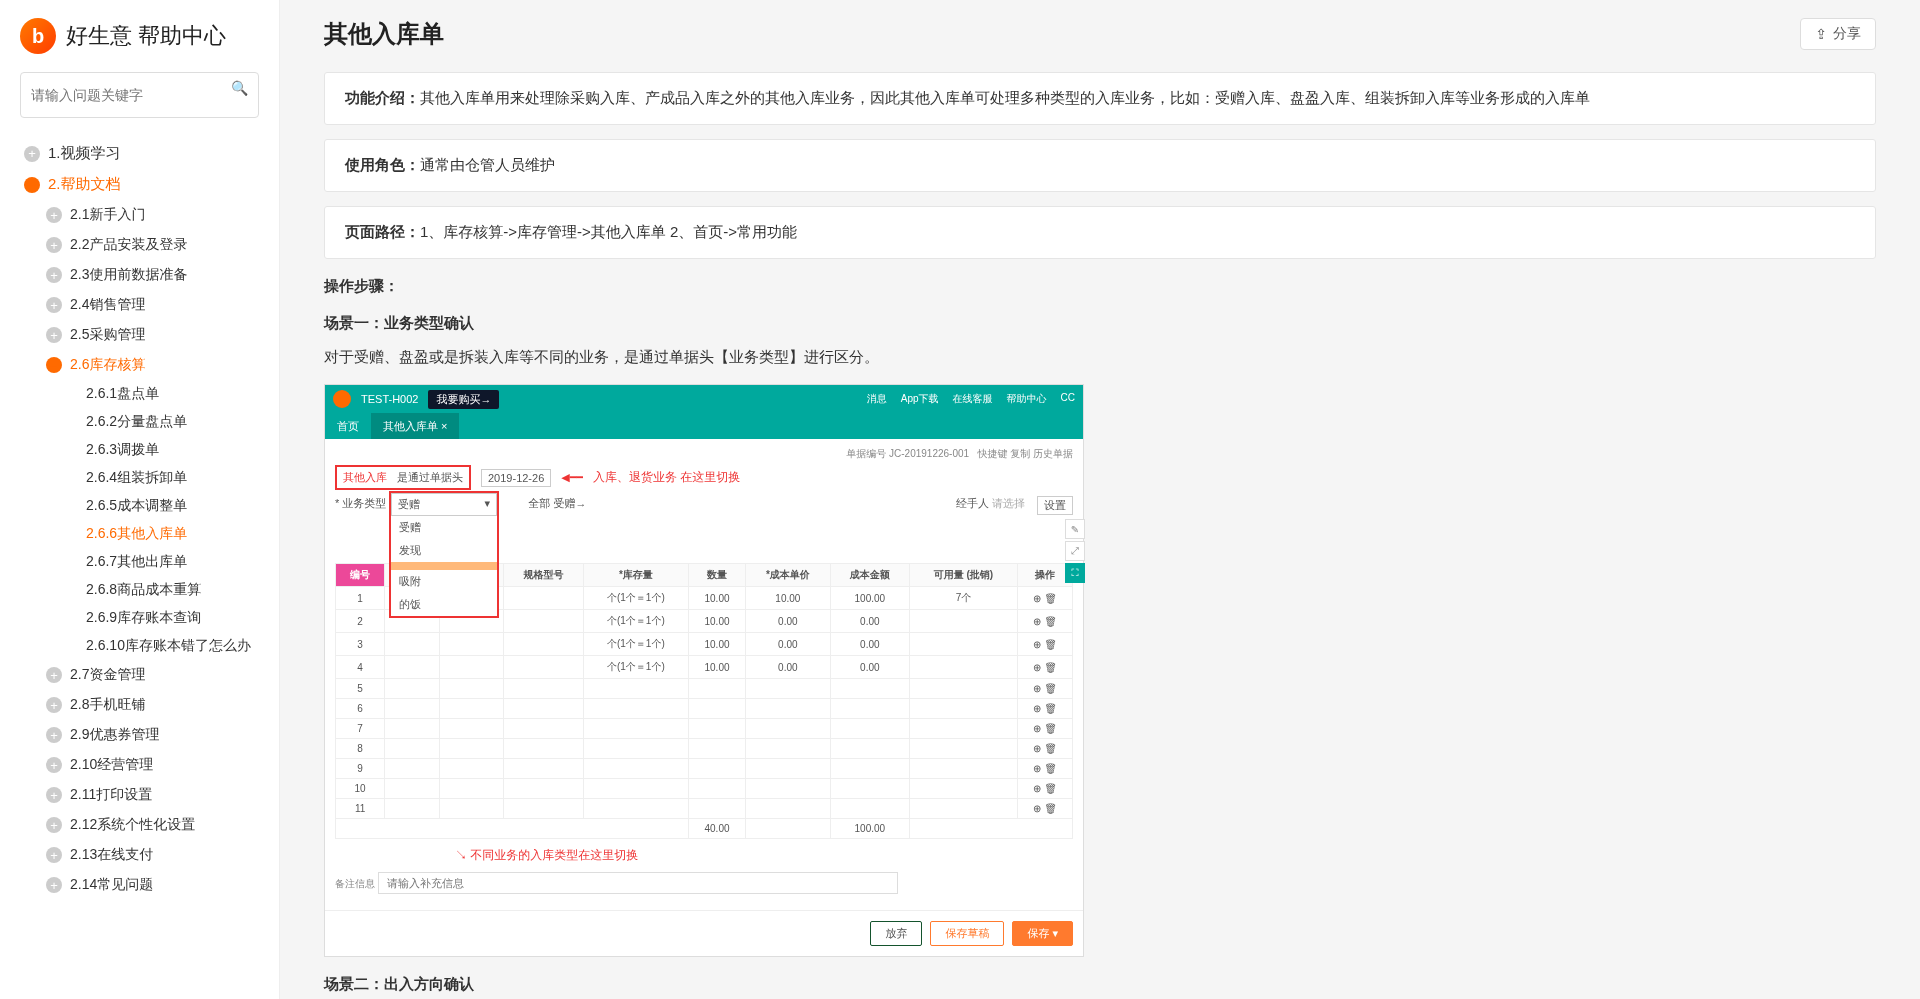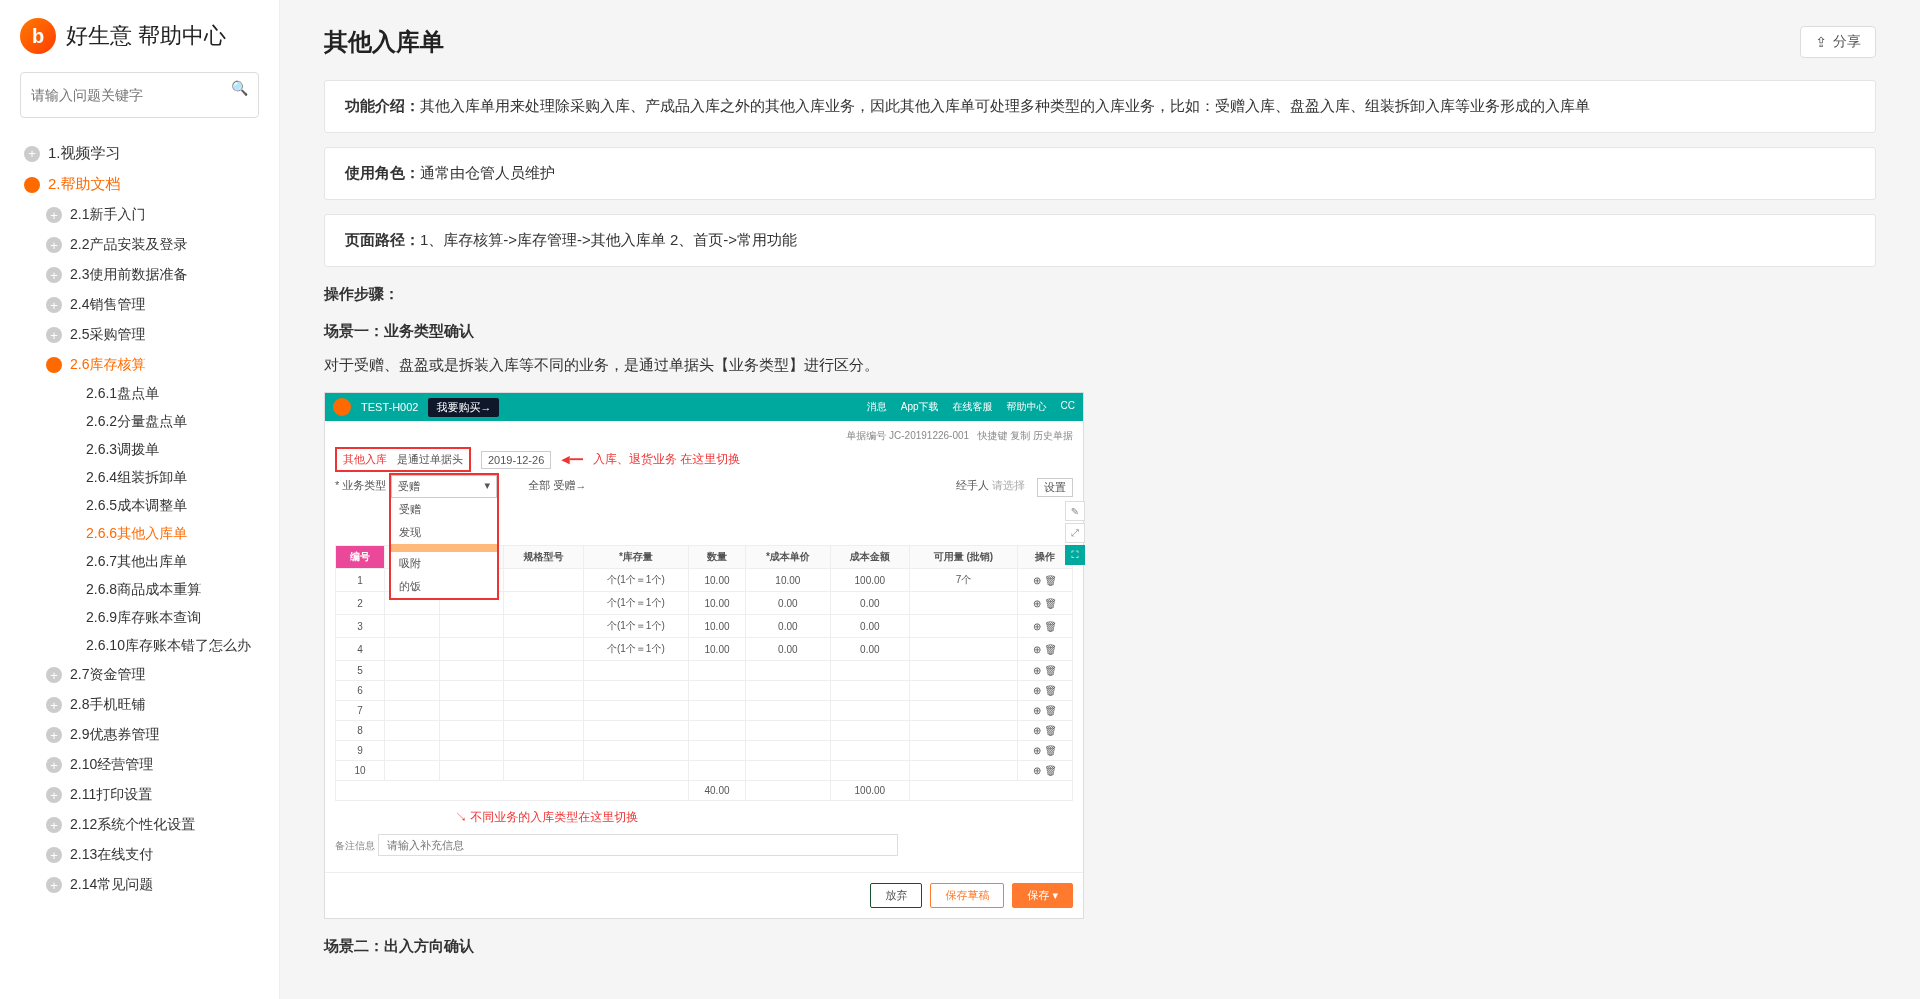--- a/index.html
+++ b/index.html
@@ -18,21 +18,21 @@
 .nav-item .ico { width:16px; height:16px; border-radius:50%; background:#ccc; display:inline-flex;align-items:center;justify-content:center;color:#fff;font-size:13px;line-height:1; }
 .nav-item.active, .nav-item.active .ico { color:#ff6a00; }
 .nav-item.active .ico { background:#ff6a00; }
 .nav-sub { padding-left:22px; }
 .nav-sub .nav-item { font-size:14px; }
 .nav-sub2 { padding-left:44px; }
 .nav-sub2 .nav-item { font-size:14px; color:#333; padding:5px 0; }
 .nav-sub2 .nav-item.sel { color:#ff6a00; }
 
 
-.main { flex:1; padding: 26px 44px; overflow-y:auto; }
+.main { flex:1; padding: 18px 44px; overflow-y:auto; }
 .page-head { display:flex; justify-content:space-between; align-items:center; margin-bottom:22px; }
 .page-title { font-size:24px; color:#222; }
 .share-btn { border:1px solid #ddd; background:#fff; padding:6px 14px; border-radius:4px; font-size:14px; color:#555; cursor:pointer; display:flex;align-items:center;gap:6px; }
 .ibox { border:1px solid #e5e5e5; background:#fff; border-radius:3px; padding:16px 20px; margin-bottom:14px; font-size:15px; color:#333; }
 .ibox .lbl { font-weight:bold; }
 .content { font-size:15px; color:#333; }
 .content .sec-title { font-weight:bold; margin:18px 0 10px; }
 .content p { margin:10px 0; line-height:1.8; }
 
 
@@ -211,20 +211,24 @@
         <span class="t">TEST-H002</span>
         <span style="background:#0f172a;padding:2px 8px;border-radius:2px;">我要购买→</span>
         <div class="menu">
           <span>消息</span>
           <span>App下载</span>
           <span>在线客服</span>
           <span>帮助中心</span>
           <span>CC</span>
         </div>
       </div>
+      <div class="shot-tabs">
+        <div class="tab">首页</div>
+        <div class="tab on">其他入库单 ×</div>
+      </div>
       <div class="shot-body">
         <div style="text-align:right;font-size:10px;color:#888;margin-bottom:4px"><span>单据编号</span> <span>JC-20191226-001</span>
           &nbsp; <span>快捷键</span> <span>复制</span> <span>历史单据</span>
         </div>
         <div class="shot-row1">
           <div class="radio-grp">
             <span>其他入库</span>
             <span>是通过单据头</span>
           </div>
           <span class="date-box">2019-12-26</span>
@@ -381,20 +385,32 @@
                 <td></td>
                 <td></td>
                 <td></td>
                 <td></td>
                 <td></td>
                 <td></td>
                 <td></td>
                 <td></td>
                 <td>⊕ 🗑</td>
               </tr>
+              <tr>
+                <td>11</td>
+                <td></td>
+                <td></td>
+                <td></td>
+                <td></td>
+                <td></td>
+                <td></td>
+                <td></td>
+                <td></td>
+                <td>⊕ 🗑</td>
+              </tr>
             </tbody>
           <tfoot>
               <tr>
                 <td colspan="5"></td>
                 <td>40.00</td>
                 <td></td>
                 <td>100.00</td>
                 <td colspan="2"></td>
               </tr>
             </tfoot>

